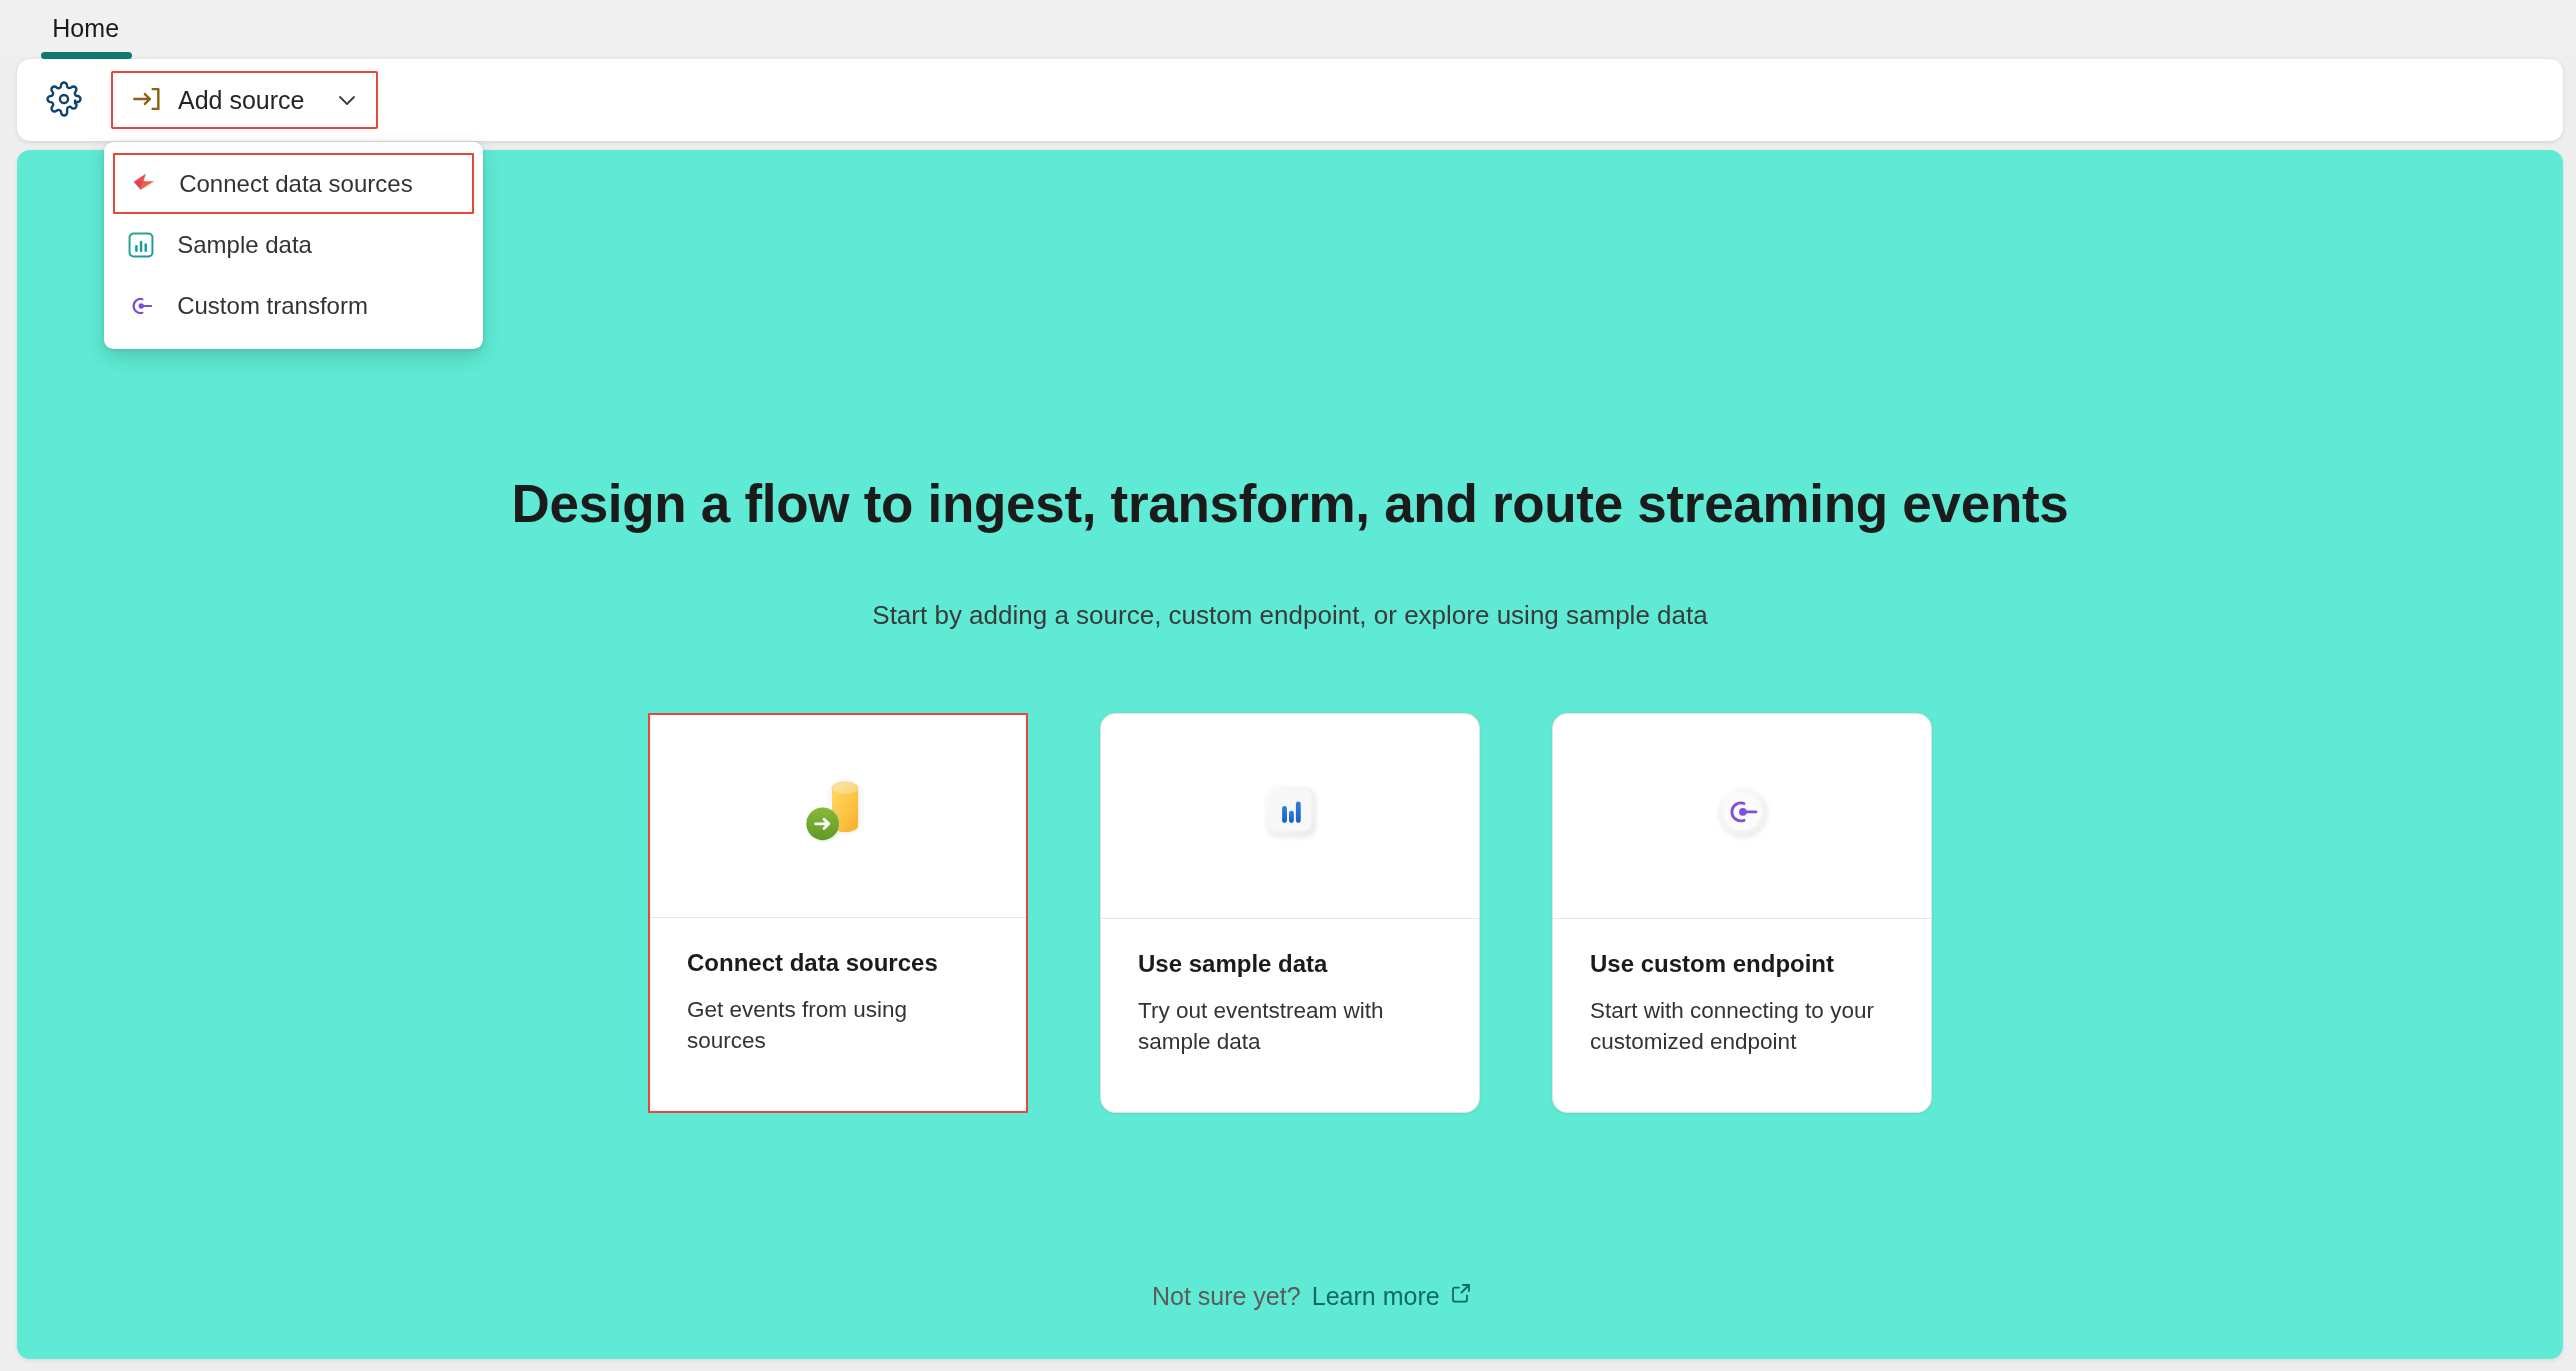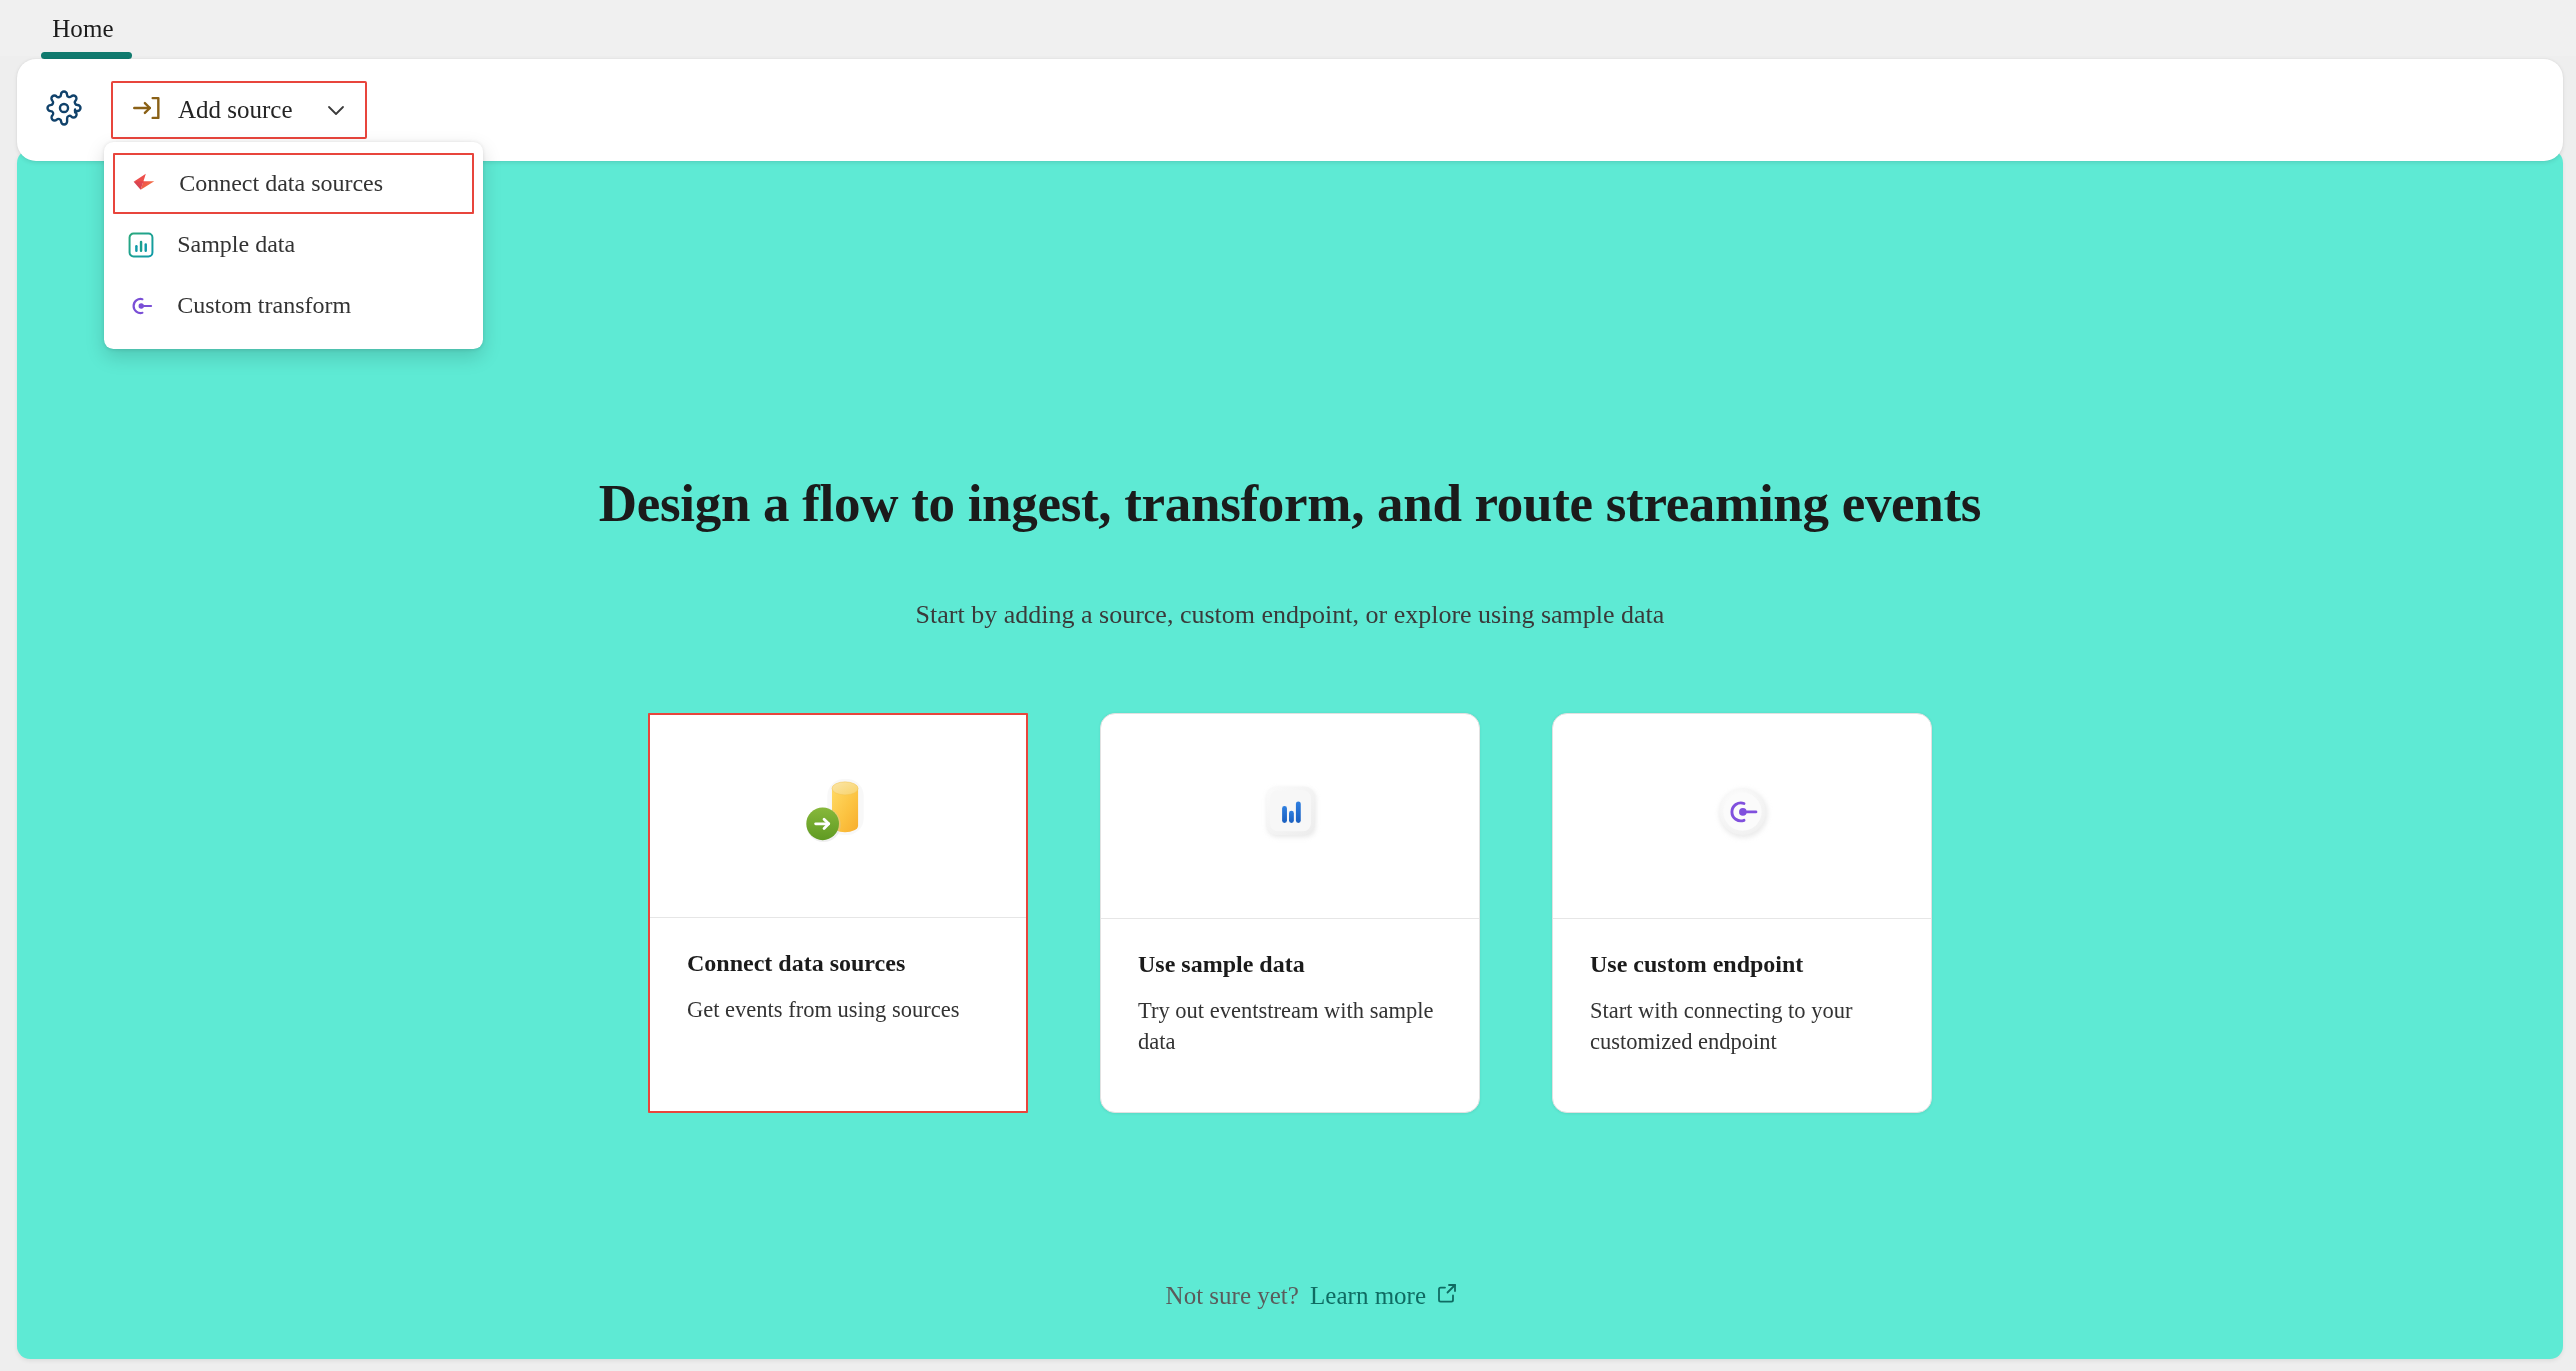--- a/index.html
+++ b/index.html
@@ -12,21 +12,20 @@
     background: #eeeeee;
     font-family: "Liberation Sans", sans-serif;
     -webkit-font-smoothing: antialiased;
   }
 
   #app {
     position: relative;
     width: 2576px;
     height: 1372px;
     background: #eeeeee;
-    font-family: Liberation Serif, serif;
   }
 
   
   #tabstrip {
     position: absolute;
     left: 0; top: 0;
     width: 2576px;
     height: 56px;
     background: #f0f0f0;
   }
@@ -56,23 +55,23 @@
     background: #107a6e;
     border-radius: 3.7px;
   }
 
   
   #toolbar {
     position: absolute;
     left: 17px;
     top: 59px;
     width: 2546px;
-    height: 102px;
+    height: 82px;
     background: #ffffff;
-    border-radius: 19px;
+    border-radius: 13px;
     box-shadow: 0 1.9px 4.7px rgba(0,0,0,0.09), 0 0 1.9px rgba(0,0,0,0.06);
     display: flex;
     align-items: center;
     padding-left: 19px;
     z-index: 5;
   }
 
   #settings-button {
     width: 56px; height: 56px;
     display: flex; align-items: center; justify-content: center;

